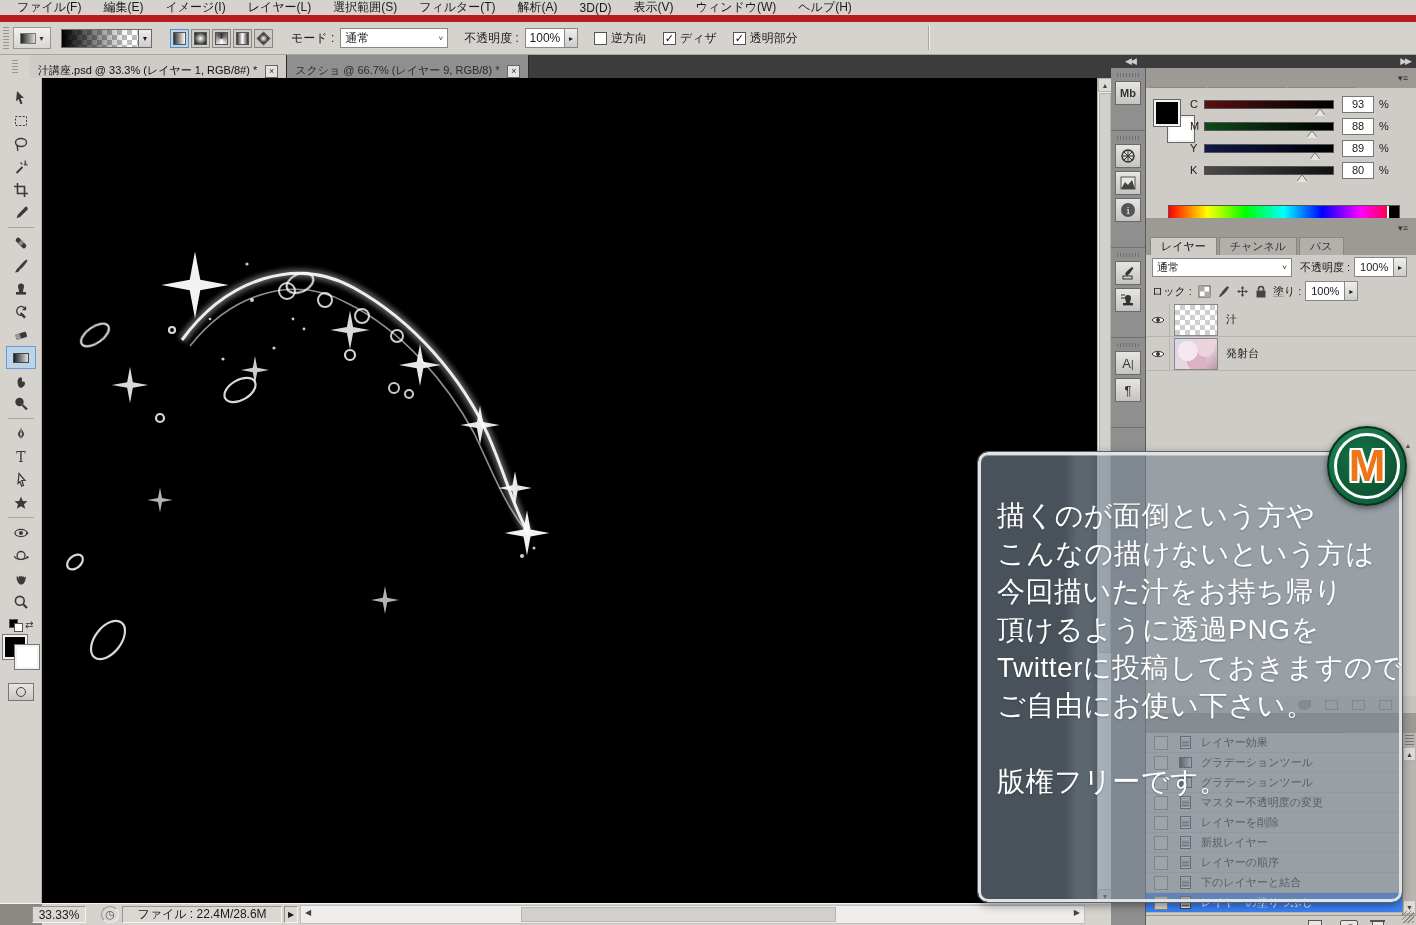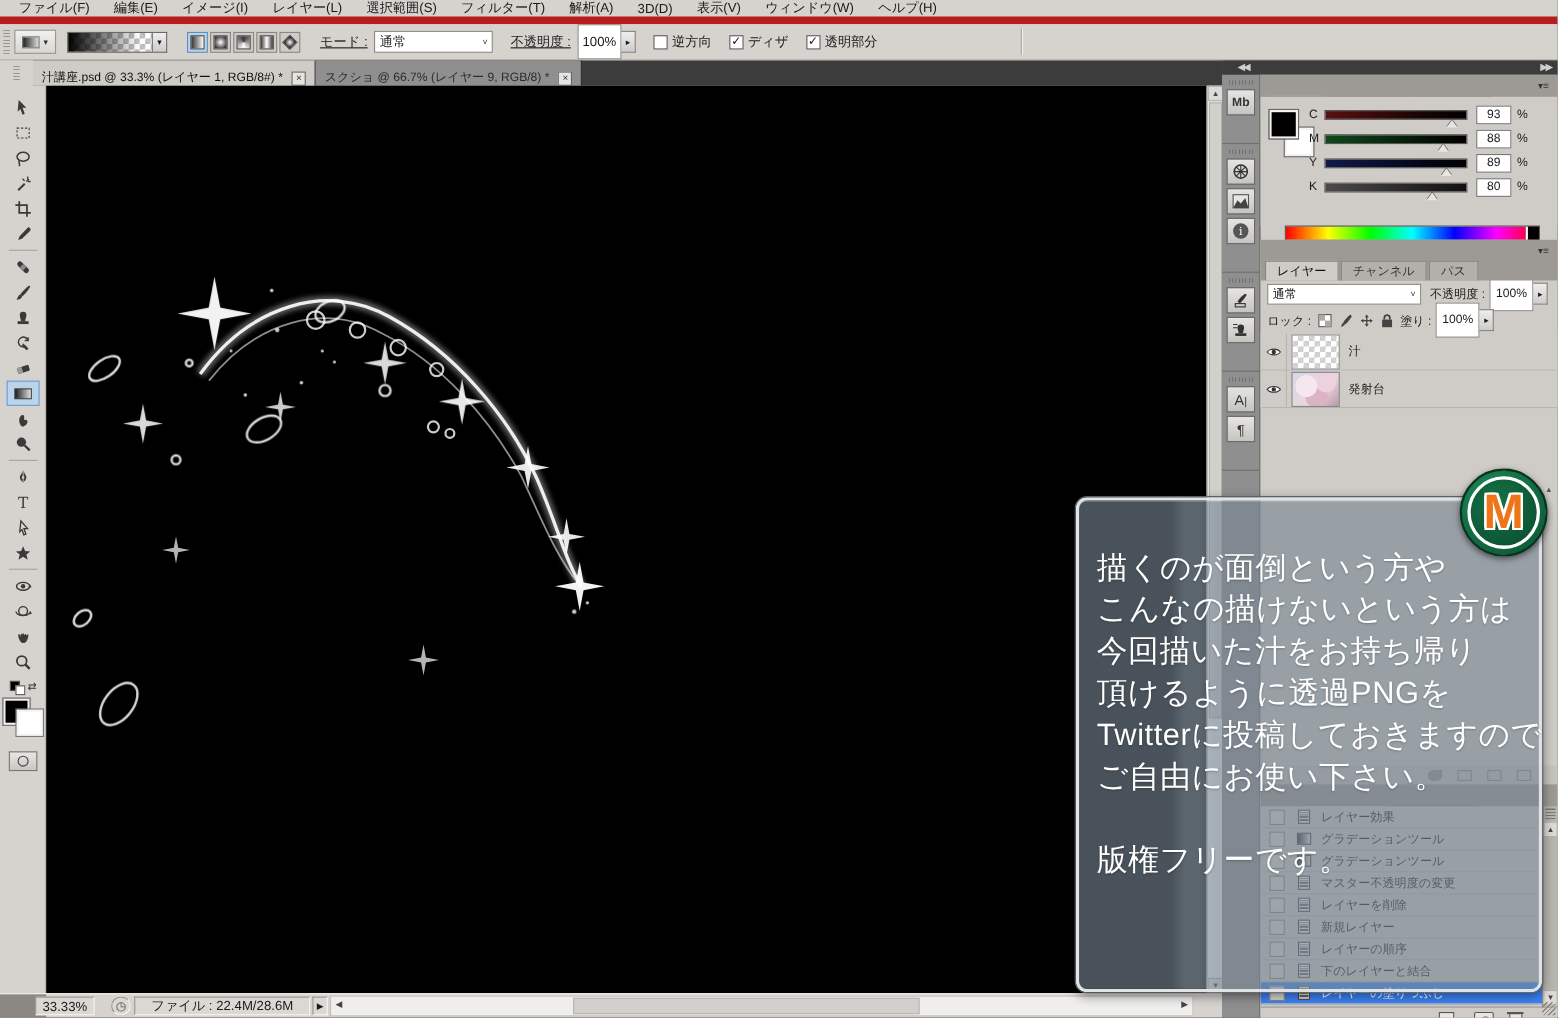--- a/index.html
+++ b/index.html
@@ -21,24 +21,24 @@
   .grad-preview { width:78px; height:19px; border:1px solid #6d6a66; background-image:linear-gradient(90deg,#000 0%,rgba(0,0,0,0) 85%),linear-gradient(45deg,#bbb 25%,transparent 25%,transparent 75%,#bbb 75%),linear-gradient(45deg,#bbb 25%,#fff 25%,#fff 75%,#bbb 75%); background-size:100% 100%,10px 10px,10px 10px; background-position:0 0,0 0,5px 5px; }
   .grad-drop { width:13px; height:19px; border:1px solid #6d6a66; border-left:none; background:linear-gradient(#eee,#ccc); font-size:8px; display:flex; align-items:center; justify-content:center; }
   .gtype { width:19px; height:19px; border:1px solid #8a8680; margin-right:2px; background:#cfccc7; display:flex; align-items:center; justify-content:center; }
   .gtype .swatch { width:13px; height:13px; border:1px solid #555; }
   .gtype.sel { background:#bcd4ea; border-color:#5c8fc0; }
   .g-linear { background:linear-gradient(90deg,#333,#fff); }
   .g-radial { background:radial-gradient(circle,#fff 0%,#333 80%); }
   .g-angle  { background:conic-gradient(#333,#fff,#333); }
   .g-reflect{ background:linear-gradient(90deg,#333,#fff 50%,#333); }
   .g-diamond{ background:radial-gradient(circle,#fff 0%,#333 70%); transform:rotate(45deg) scale(.8); }
-  .opt-label { margin:0 6px 0 16px; white-space:nowrap;text-decoration:underline; }
+  .opt-label { margin:0 6px 0 16px; white-space:nowrap; }
   .dropdown { height:20px; background:#fff; border:1px solid #8a8680; display:flex; align-items:center; justify-content:space-between; padding:0 4px; }
   #mode-dd { width:108px; }
-  .numbox { width:40px; height:32px; background:#fff; border:1px solid #8a8680; display:flex; align-items:center; justify-content:center; }
+  .numbox { width:40px; height:20px; background:#fff; border:1px solid #8a8680; display:flex; align-items:center; justify-content:center; }
   .spin-btn { width:13px; height:20px; border:1px solid #8a8680; border-left:none; background:linear-gradient(#eee,#ccc); font-size:8px; display:flex; align-items:center; justify-content:center; }
   .cb-wrap { display:flex; align-items:center; margin-left:16px; }
   .cb { width:13px; height:13px; background:#fff; border:1px solid #555; margin-right:4px; display:flex; align-items:center; justify-content:center; font-size:11px; line-height:11px; color:#111; }
   .vsep { width:1px; height:24px; background:#a8a49e; margin-left:130px; box-shadow:1px 0 0 #f2f1ef; }
 
   
   #tabstrip-pad { position:absolute; left:0; top:55px; width:30px; height:23px; background:#d6d3ce; }
   #tabstrip-pad .grip { margin:4px auto; height:14px; }
   #tabbar { position:absolute; left:30px; top:55px; width:1081px; height:23px; background:#3c3c3c; display:flex; align-items:flex-end; }
   .doc-tab { height:23px; display:flex; align-items:flex-end; padding:0 8px; font-size:11px; white-space:nowrap; border-right:1px solid #2a2a2a; }

